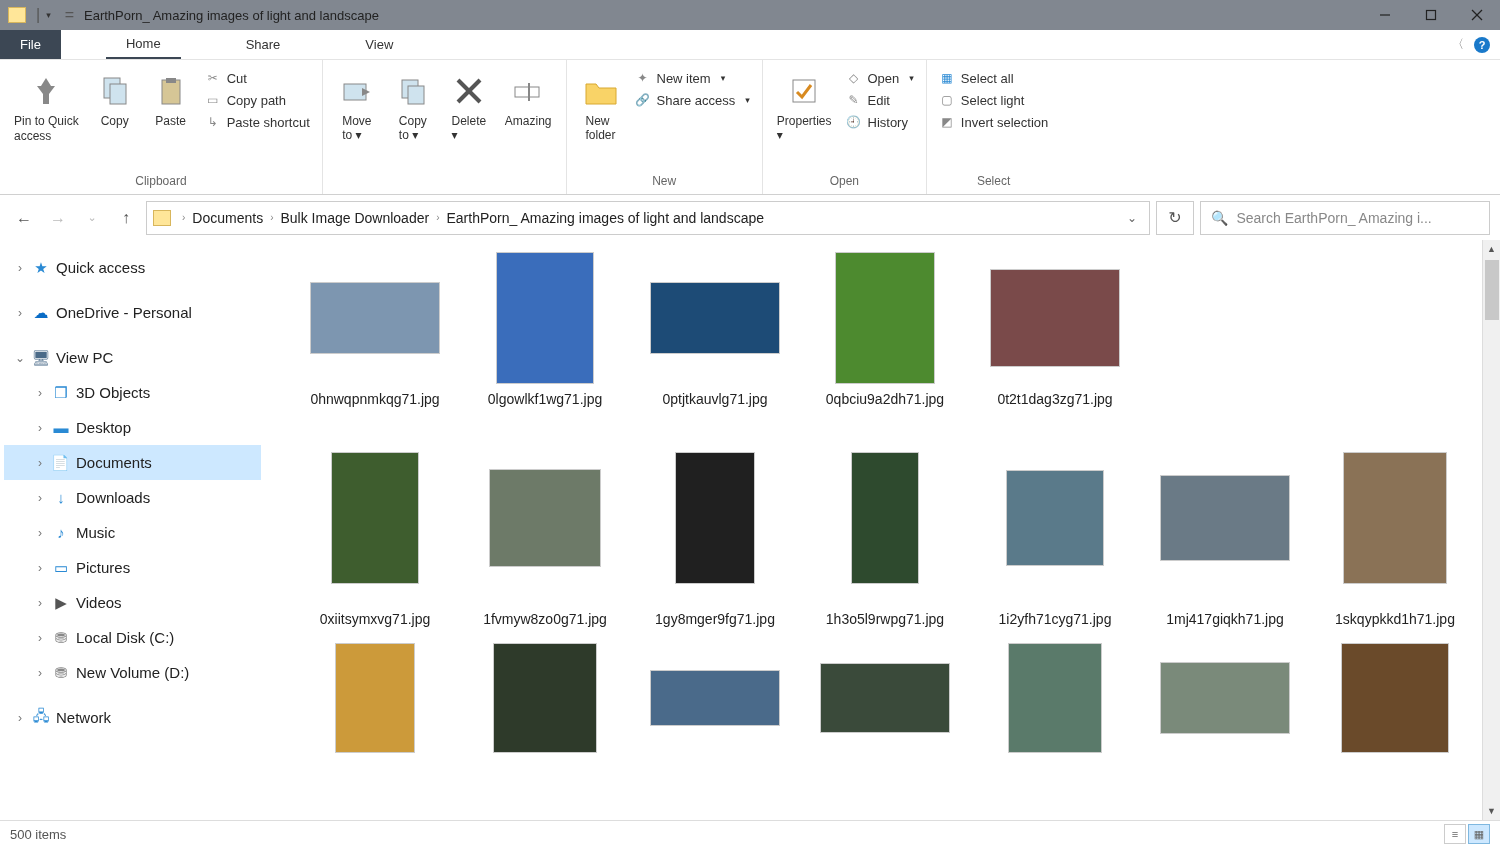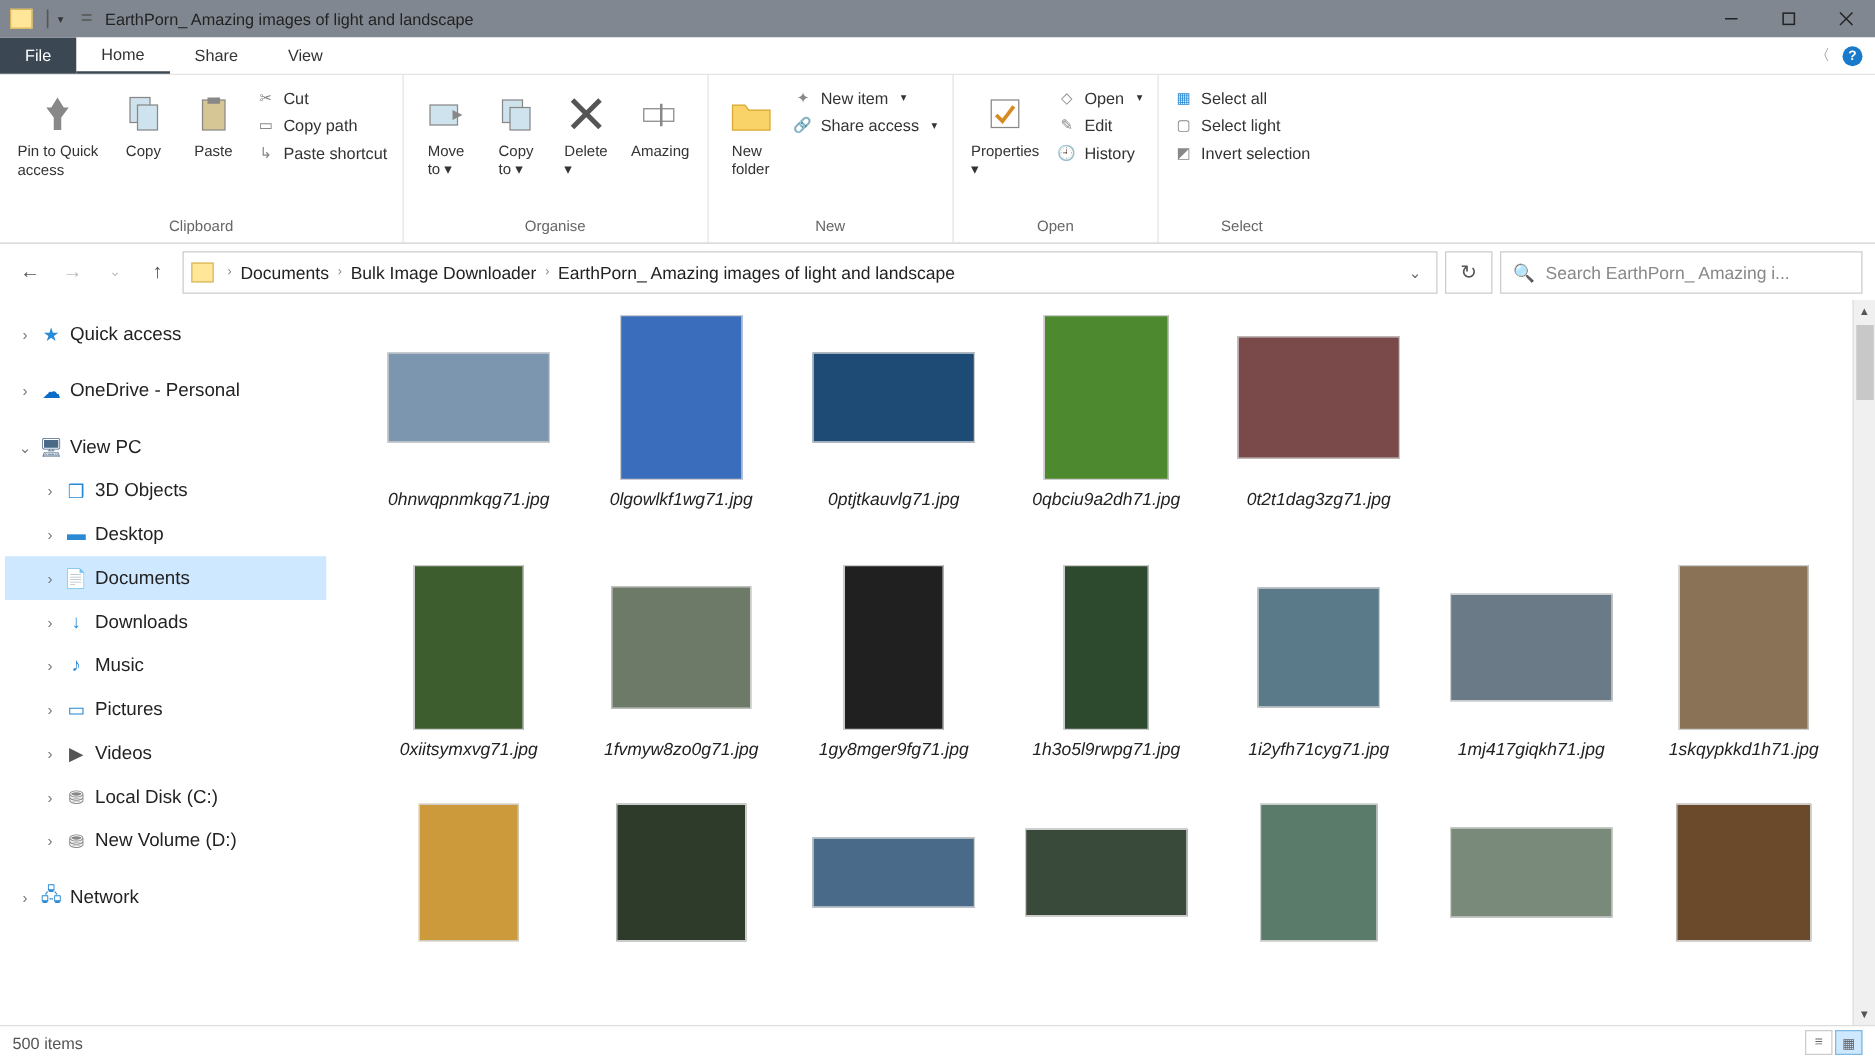--- a/index.html
+++ b/index.html
@@ -8,21 +8,21 @@
 
 .titlebar { height: 30px; background: #818790; display: flex; align-items: center; color: #000; }
 .titlebar-icon { width: 18px; height: 16px; margin: 0 4px 0 8px; background: #ffe699; border: 1px solid #d8b65c; }
 .titlebar-sep { color: #555; margin: 0 6px; }
 .titlebar-caret { font-size: 9px; margin-right: 8px; color: #333; }
 .titlebar-title { font-size: 13px; color: #222; flex: 1; padding-left: 4px; }
 .titlebar-btns { display: flex; }
 .titlebar-btn { width: 46px; height: 30px; display: flex; align-items: center; justify-content: center; color: #222; font-size: 13px; }
 
 
-.ribbon-tabs { height: 30px; background: #fff; display: flex; align-items: stretch; border-bottom: 1px solid #e4e4e4; position: relative; }
+.ribbon-tabs { height: 30px; background: #fff; display: flex; align-items: stretch; border-bottom: 1px solid #e4e4e4; position: relative; gap: 45px; }
 .file-tab { background: #3c4754; color: #fff; font-size: 13px; padding: 0 20px; display: flex; align-items: center; }
 .tab { font-size: 13px; padding: 0 20px; display: flex; align-items: center; color: #333; }
 .tab.active { border-bottom: 2px solid #3c4754; }
 .ribbon-right { margin-left: auto; display: flex; align-items: center; padding-right: 10px; gap: 10px; }
 .ribbon-chevron { font-size: 12px; color: #777; }
 .ribbon-help { width: 16px; height: 16px; border-radius: 50%; background: #1979ca; color: #fff; font-size: 11px; font-weight: bold; display: flex; align-items: center; justify-content: center; }
 
 
 .ribbon { height: 135px; background: #fff; border-bottom: 1px solid #d0d0d0; display: flex; }
 .group { border-right: 1px solid #e4e4e4; display: flex; flex-direction: column; padding: 2px 6px 0; }
@@ -52,26 +52,26 @@
 .main { display: flex; height: 580px; position: relative; }
 .nav-pane { width: 265px; padding: 10px 4px; overflow: hidden; }
 .tree-item { display: flex; align-items: center; gap: 6px; height: 35px; font-size: 15px; color: #222; padding-left: 10px; }
 .tree-item.l2 { padding-left: 30px; }
 .tree-item.selected { background: #cde8ff; }
 .tree-chev { width: 12px; font-size: 12px; color: #777; text-align: center; }
 .tree-icon { width: 18px; height: 16px; display: flex; align-items: center; justify-content: center; }
 
 .content { flex: 1; padding: 10px 20px 0 30px; overflow: hidden; position: relative; }
 .thumb-grid { display: flex; flex-wrap: wrap; gap: 0 10px; }
-.thumb-item { width: 160px; height: 200px; display: flex; flex-direction: column; align-items: center; text-align: center; font-style: italic; }
+.thumb-item { width: 160px; height: 200px; display: flex; flex-direction: column; align-items: center; text-align: center; }
 .thumb-box { width: 136px; height: 136px; display: flex; align-items: center; justify-content: center; }
 .thumb-img { border: 1px solid #ccc; background: #7a8; }
 .thumb-label { font-size: 14px; color: #222; line-height: 1.3; padding-top: 4px; word-break: break-all; }
 
-.grid-row2 .thumb-item { height: 180px; }
+.grid-row2 .thumb-item { height: 180px; gap: 20px; }
 .grid-row3 .thumb-item { height: 140px; }
 
 .scrollbar { position: absolute; right: 0; top: 0; width: 18px; height: 100%; background: #f0f0f0; border-left: 1px solid #ddd; }
 .scroll-arrow { height: 18px; display: flex; align-items: center; justify-content: center; font-size: 9px; color: #555; }
 .scroll-thumb { position: absolute; left: 2px; width: 14px; top: 20px; height: 60px; background: #c8c8c8; }
 
 
 .status { height: 27px; border-top: 1px solid #ddd; display: flex; align-items: center; font-size: 13px; color: #555; padding: 0 10px; }
 .status-right { margin-left: auto; display: flex; gap: 2px; }
 .view-toggle { width: 22px; height: 20px; border: 1px solid #ccc; display: flex; align-items: center; justify-content: center; font-size: 11px; color: #666; }
@@ -197,21 +197,20 @@
       <div class="big-btn">
         <div class="big-icon">
             <svg width="30" height="28">
               <rect x="2" y="10" width="24" height="10" fill="none" stroke="#888"></rect>
               <line x1="16" y1="6" x2="16" y2="24" stroke="#888" stroke-width="2"></line>
             </svg>
           </div>
         <span>Amazing</span>
       </div>
     </div>
-    <div class="group-label">Organise</div>
   </div>
 
   <div class="group">
     <div class="group-content">
       <div class="big-btn">
         <div class="big-icon">
             <svg width="34" height="30">
               <path d="M2 8 L12 8 L15 12 L32 12 L32 28 L2 28 Z" fill="#f9d367" stroke="#d8a830"></path>
             </svg>
           </div>

